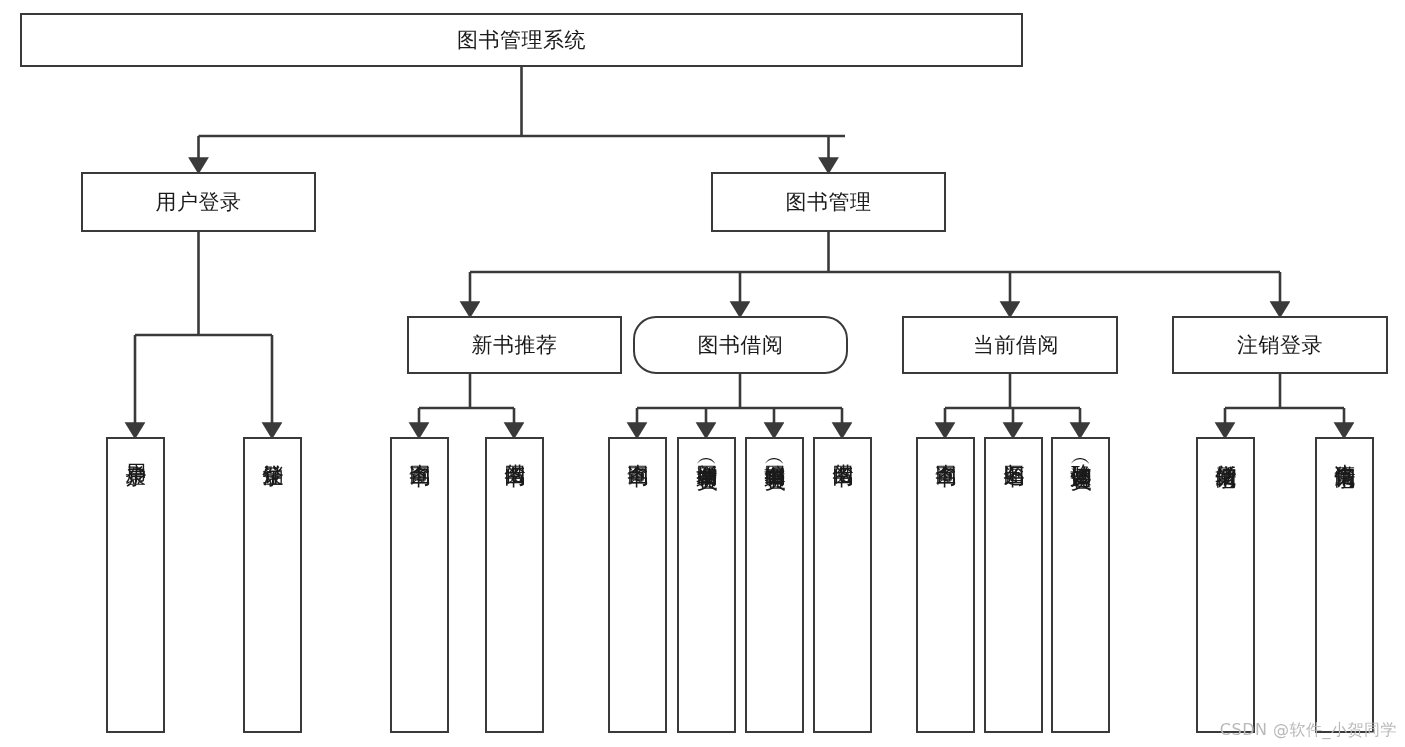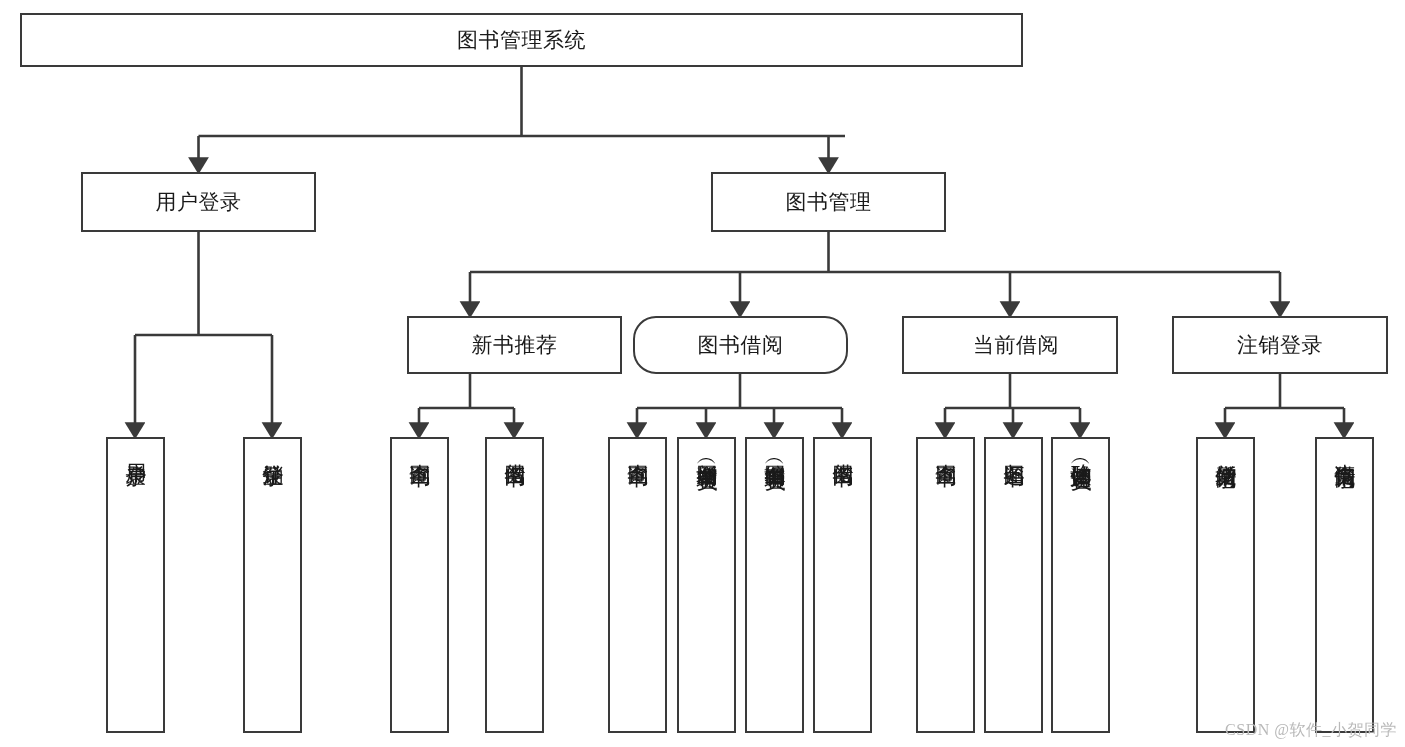--- a/index.html
+++ b/index.html
@@ -59,21 +59,20 @@
   }
   #watermark {
     position: absolute;
     right: 8px;
     bottom: 6px;
     font-size: 16px;
     color: #b9b9b9;
     letter-spacing: 0.5px;
     white-space: nowrap;
     pointer-events: none;
-    font-family: Liberation Serif, serif;
   }
 </style>
 </head>
 <body>
 
 <div id="diagram-canvas">
 
   <svg id="edges-layer" viewBox="0 0 1405 747" xmlns="http://www.w3.org/2000/svg">
     <defs>
       <marker id="arrowhead" markerWidth="9" markerHeight="9" refX="2.2" refY="4" orient="auto" markerUnits="strokeWidth">

